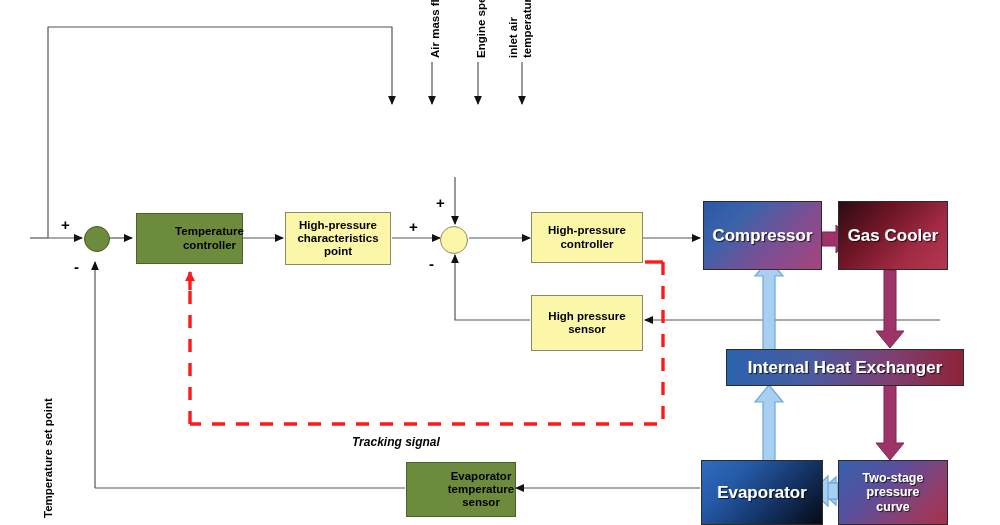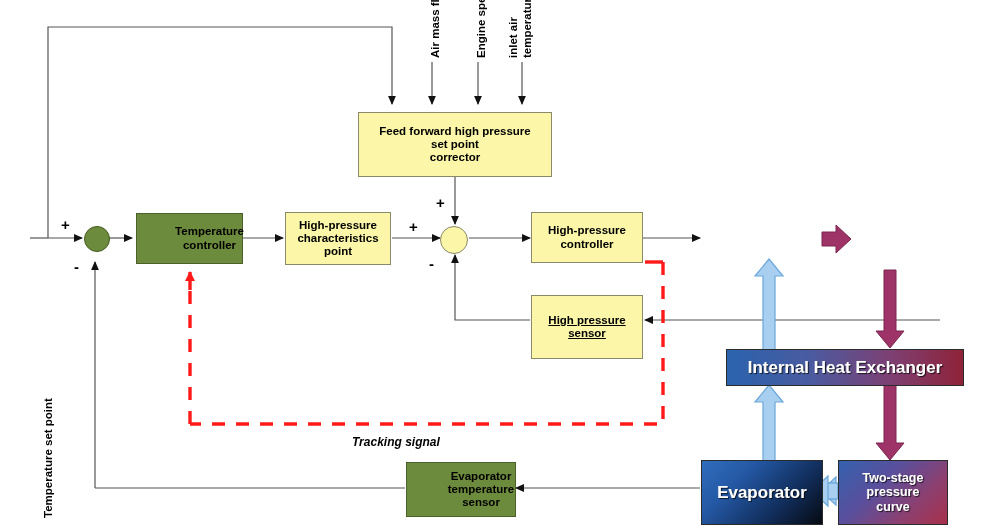--- a/index.html
+++ b/index.html
@@ -138,27 +138,20 @@
 
   <span class="vlabel" style="left:429px;top:58px;transform:rotate(-90deg);">Air mass fl</span>
 
   <span class="vlabel" style="left:475px;top:58px;transform:rotate(-90deg);">Engine spe</span>
 
   <span class="vlabel" style="left:507px;top:58px;transform:rotate(-90deg);">inlet air</span>
   <span class="vlabel" style="left:521px;top:58px;transform:rotate(-90deg);">temperatur</span>
 
   <span class="hlabel" style="left:352px;top:401px;margin-top:34px;">Tracking signal</span>
 
-  <div class="blk yellow" style="left:358px;top:112px;width:194px;height:65px;">
-    <span>
-      <span>Feed forward high pressure</span><br>
-      <span>set point</span><br>
-      <span>corrector</span>
-    </span>
-  </div>
 
   <div class="blk green" style="left:136px;top:213px;width:107px;height:51px;">
     <span>
       <span>Temperature</span><br>
       <span>controller</span>
     </span>
   </div>
 
   <div class="blk yellow" style="left:285px;top:212px;width:106px;height:53px;">
     <span>
@@ -168,36 +161,42 @@
     </span>
   </div>
 
   <div class="blk yellow" style="left:531px;top:212px;width:112px;height:51px;">
     <span>
       <span>High-pressure</span><br>
       <span>controller</span>
     </span>
   </div>
 
-  <div class="blk yellow" style="left:531px;top:295px;width:112px;height:64px;text-decoration:underline;">
+  <div class="blk yellow" style="left:531px;top:295px;width:112px;height:56px;">
     <span>
       <span>High pressure</span><br>
       <span>sensor</span>
     </span>
   </div>
 
   <div class="blk green" style="left:406px;top:462px;width:110px;height:55px;">
     <span>
       <span>Evaporator</span><br>
       <span>temperature</span><br>
       <span>sensor</span>
     </span>
   </div>
 
-
+  <div class="blk refr" id="b-compressor" style="left:703px;top:201px;width:119px;height:69px;">
+    <span>Compressor</span>
+  </div>
+
+  <div class="blk refr" id="b-gascooler" style="left:838px;top:201px;width:110px;height:69px;">
+    <span>Gas Cooler</span>
+  </div>
 
   <div class="blk refr" id="b-ihx" style="left:710px;top:349px;width:238px;height:37px;">
     <span>Internal Heat Exchanger</span>
   </div>
 
   <div class="blk refr" id="b-evaporator" style="left:701px;top:460px;width:122px;height:65px;">
     <span>Evaporator</span>
   </div>
 
   <div class="blk refr" id="b-valve" style="left:838px;top:460px;width:110px;height:65px;">

